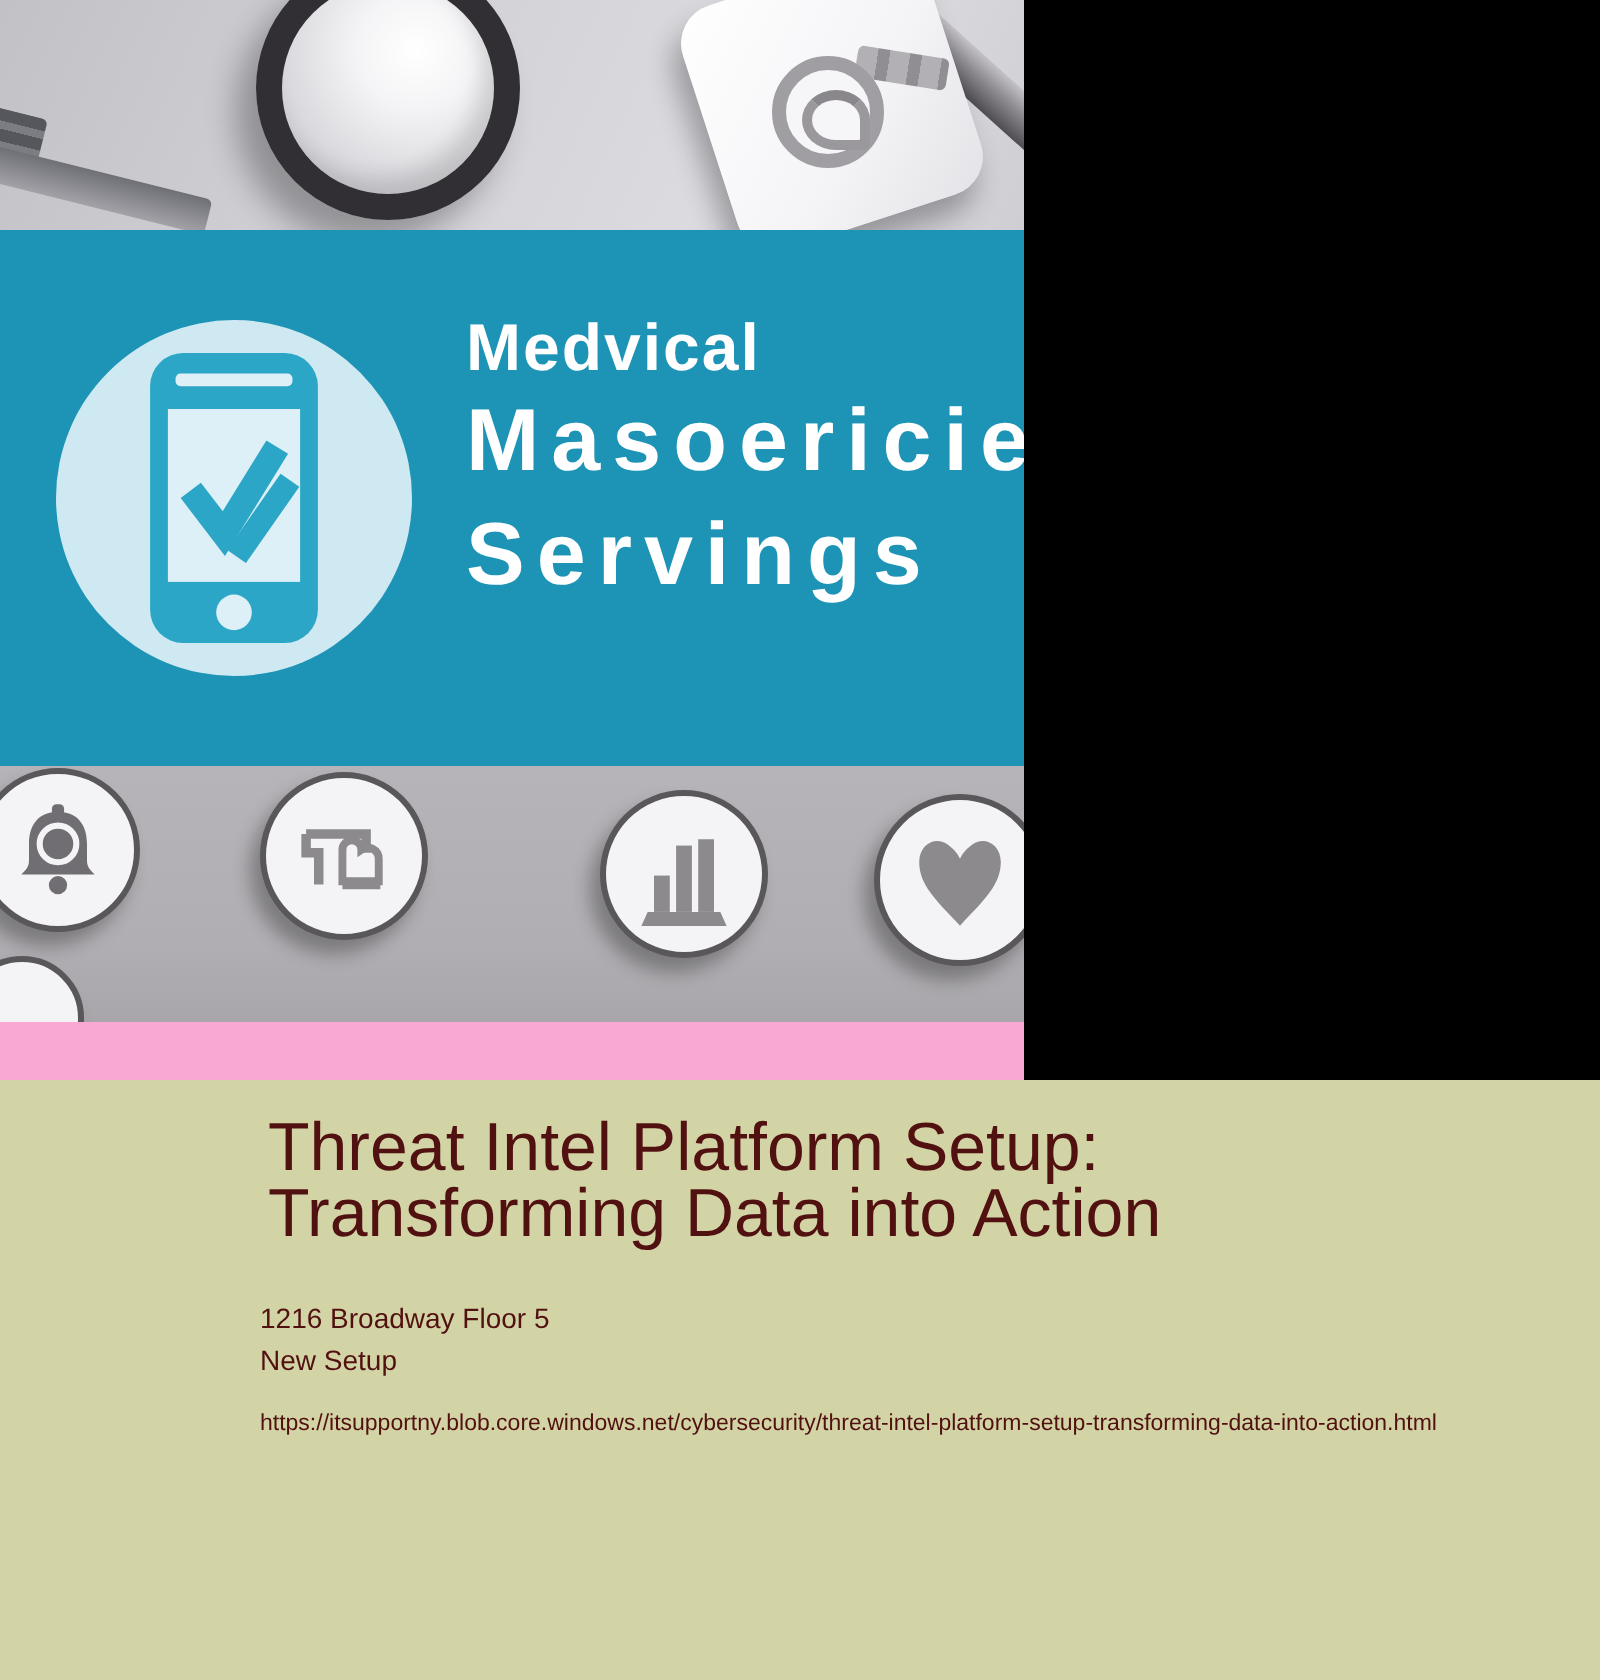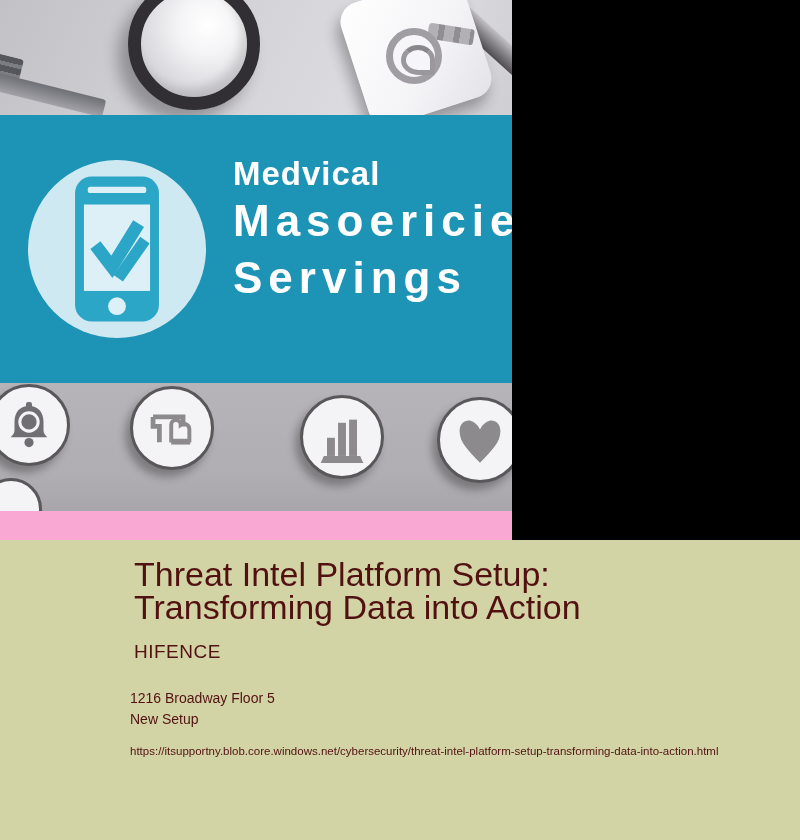--- a/index.html
+++ b/index.html
@@ -140,21 +140,20 @@
       </div>
 
     </div>
   </div>
 
   <div class="info">
     <h1 class="page-title">
       <span>Threat Intel Platform Setup:</span>
       <span>Transforming Data into Action</span>
     </h1>
-    <div class="brand">HIFENCE</div>
     <div class="contact">
       <div>1216 Broadway Floor 5</div>
       <div>New Setup</div>
     </div>
     <a class="page-url" href="#">https://itsupportny.blob.core.windows.net/cybersecurity/threat-intel-platform-setup-transforming-data-into-action.html</a>
   </div>
 
 </div>
 
 </body></html>

